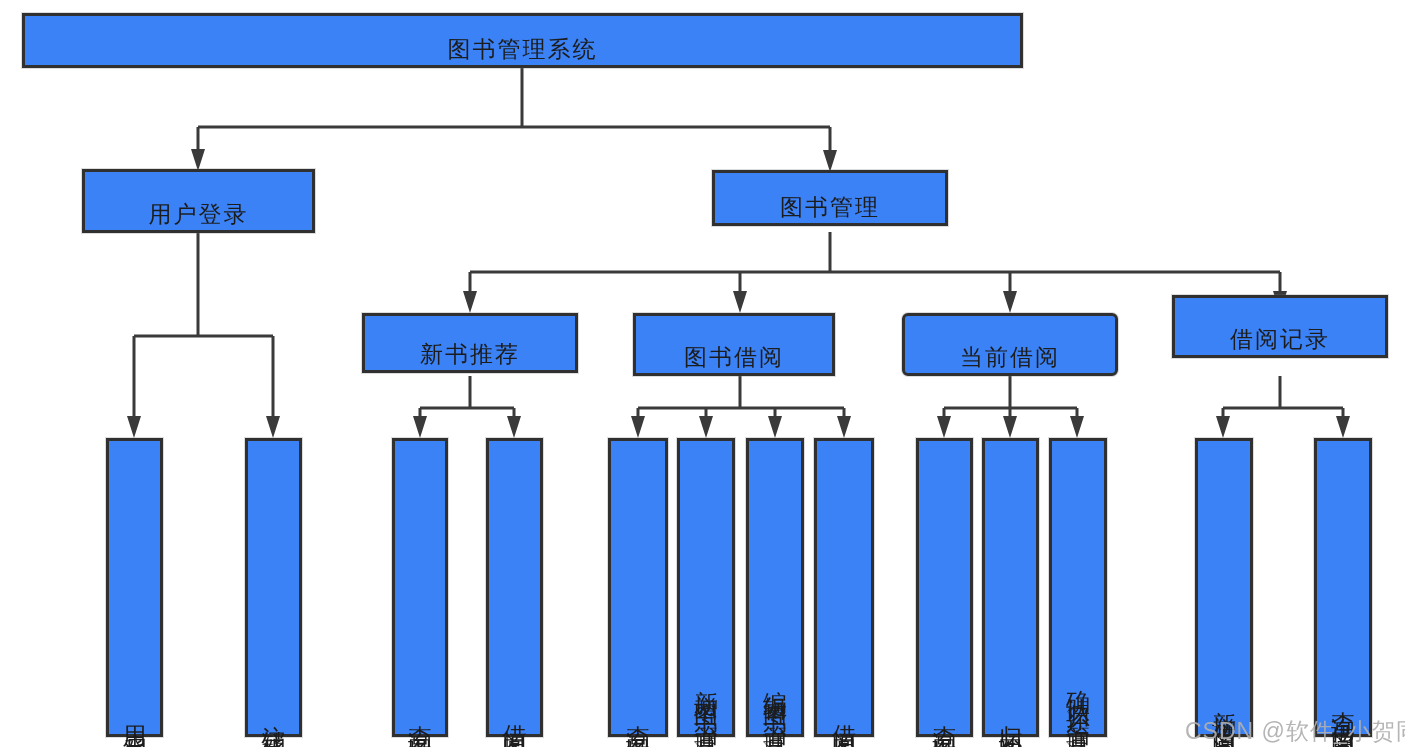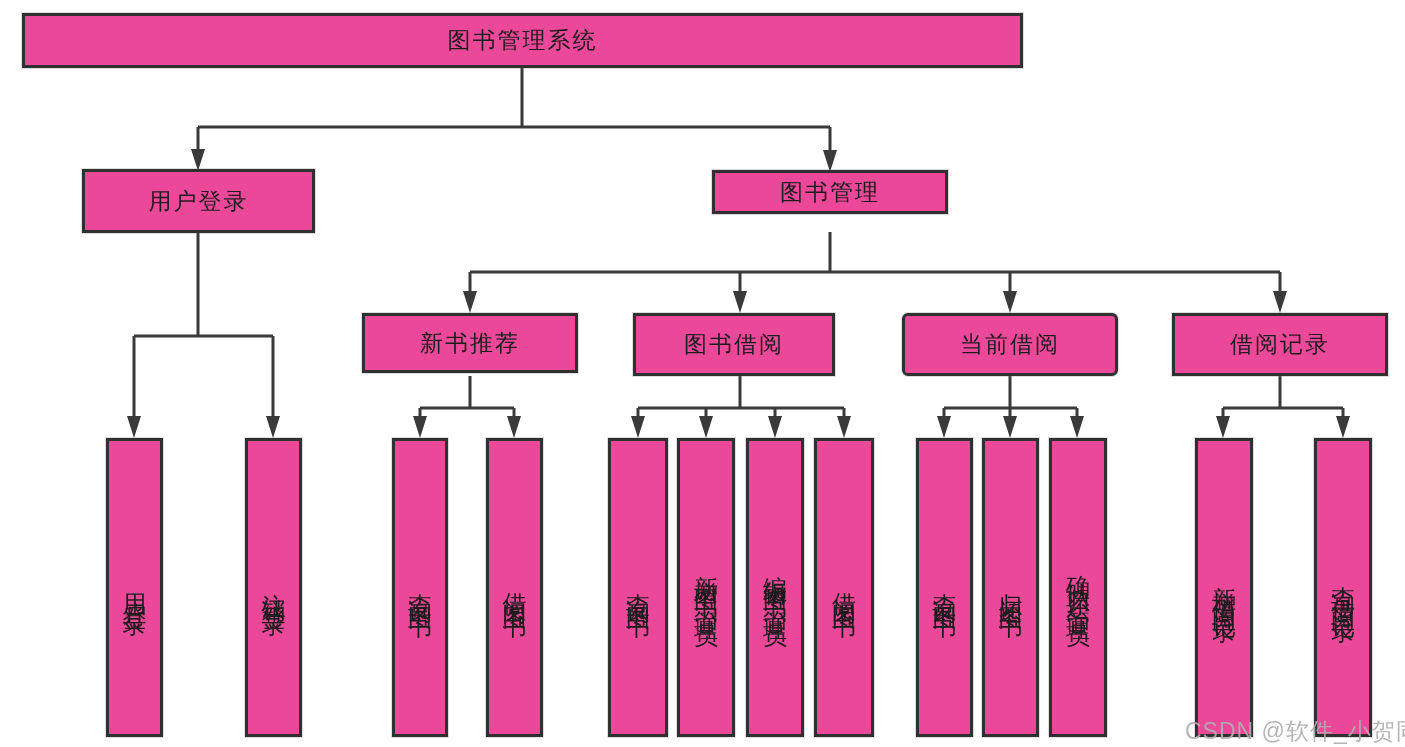--- a/index.html
+++ b/index.html
@@ -9,23 +9,23 @@
     background:#ffffff;
     font-family:"Liberation Sans",sans-serif;
     color:#1c1c1c;
     overflow:hidden;
   }
   .connectors{position:absolute;left:0;top:0;width:1405px;height:747px;}
   .node{
     position:absolute;
     box-sizing:border-box;
     border:3px solid #303030;
-    background:#ec4899;
+    background:#3b82f6;
     display:flex;
-    align-items:center;
+    align-items:flex-end;
     justify-content:center;
     box-shadow:0 0 0 1px rgba(120,120,120,0.25);
   }
   .node.h span{
     font-size:23px;
     letter-spacing:2px;
     white-space:nowrap;
   }
   .node.v span{
     writing-mode:vertical-rl;
@@ -68,34 +68,34 @@
              M1223 438 L1216 416 L1230 416 Z  M1343 438 L1336 416 L1350 416 Z"></path>
   </svg>
 
   <div class="node h" style="left:22px;top:13px;width:1001px;height:55px;">
     <span>图书管理系统</span>
   </div>
 
   <div class="node h" style="left:82px;top:169px;width:233px;height:64px;">
     <span>用户登录</span>
   </div>
-  <div class="node h" style="left:712px;top:170px;width:236px;height:44px;">
+  <div class="node h" style="left:712px;top:170px;width:236px;height:56px;">
     <span>图书管理</span>
   </div>
 
   <div class="node h" style="left:362px;top:313px;width:216px;height:60px;">
     <span>新书推荐</span>
   </div>
   <div class="node h" style="left:633px;top:313px;width:202px;height:63px;">
     <span>图书借阅</span>
   </div>
   <div class="node h" style="left:902px;top:313px;width:216px;height:63px;border-radius:6px;">
     <span>当前借阅</span>
   </div>
-  <div class="node h" style="left:1172px;top:313px;width:216px;height:63px;">
+  <div class="node h" style="left:1172px;top:295px;width:216px;height:63px;">
     <span>借阅记录</span>
   </div>
 
   <div class="node v" style="left:106px;top:438px;width:57px;height:299px;">
     <span>用户登录</span>
   </div>
   <div class="node v" style="left:245px;top:438px;width:57px;height:299px;">
     <span>注销登录</span>
   </div>
 

